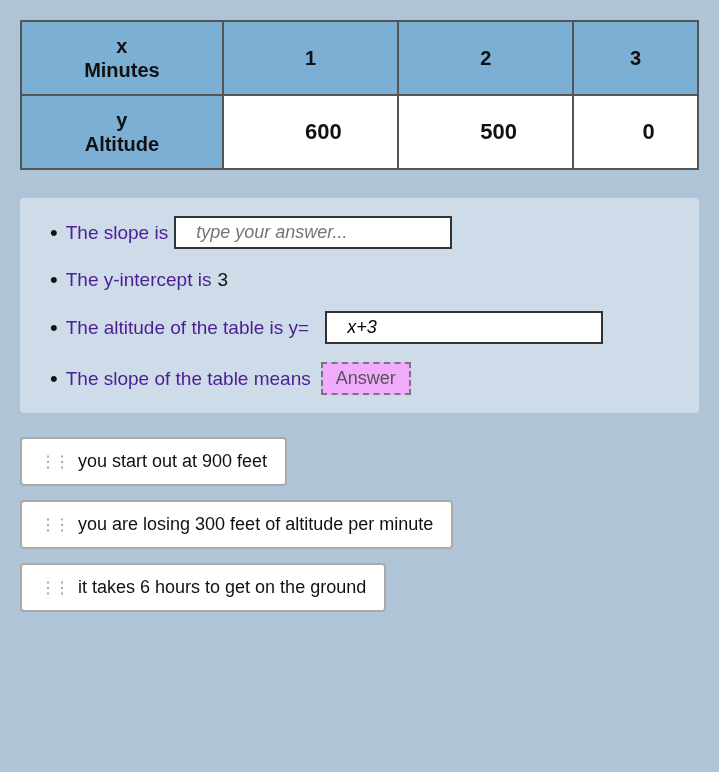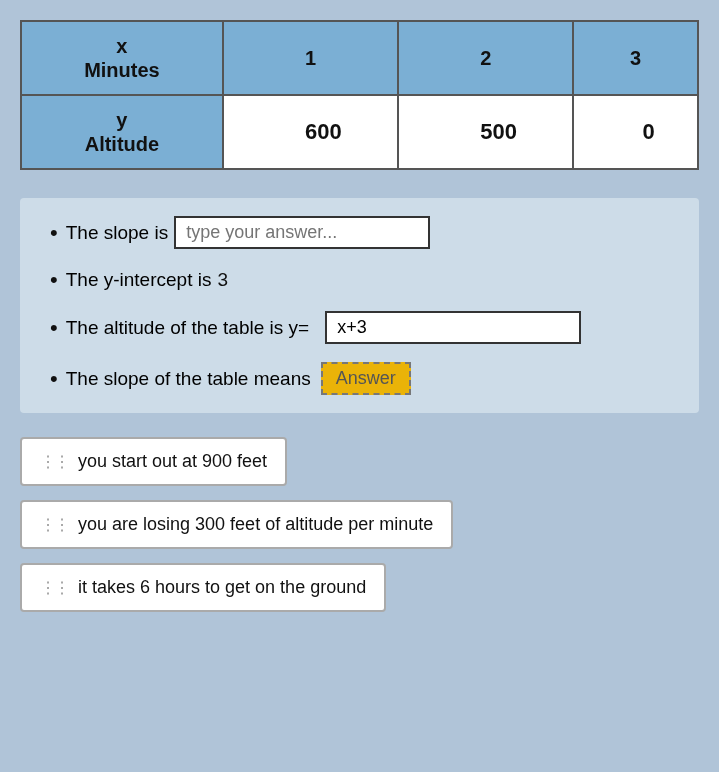--- a/index.html
+++ b/index.html
@@ -66,37 +66,38 @@
     }
 
     .bullet-dot {
       font-size: 22px;
       margin-right: 8px;
       color: #111;
       flex-shrink: 0;
     }
 
     .bullet-text {
-      color: #000000;
+      color: #4c1d95;
       white-space: nowrap;
       flex-shrink: 0;
     }
 
     .answer-input {
       border: 2px solid #333;
       background: white;
       font-size: 18px;
-      padding: 4px 10px;
+      padding: 4px 20px;
       outline: none;
       min-width: 220px;
+      font-style: italic;
     }
 
     .answer-box-dashed {
       border: 2px dashed #777;
-      background: #eab308;
+      background: #f0abfc;
       padding: 4px 4px;
       font-size: 18px;
       color: #555;
       min-width: 90px;
       text-align: center;
     }
 
     .inline-value {
       font-size: 19px;
       font-weight: normal;

